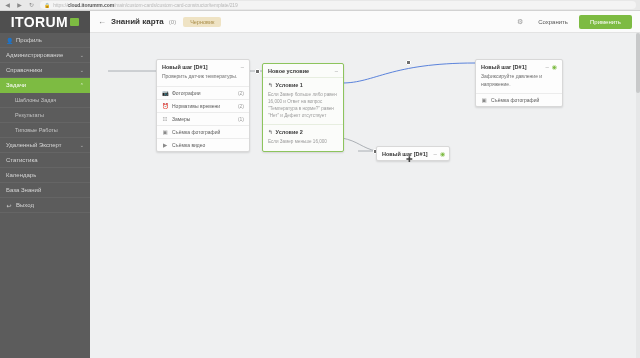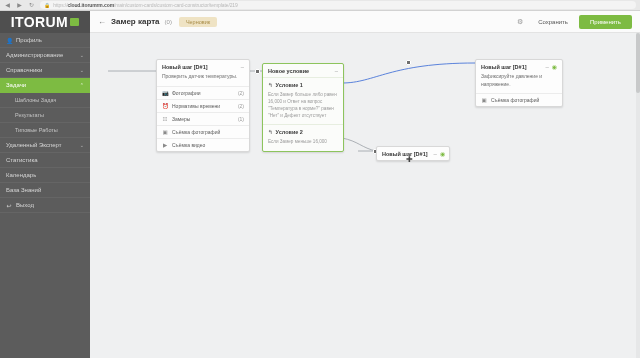--- a/index.html
+++ b/index.html
@@ -208,21 +208,21 @@
       </div>
       <div class="s-item">
         <span class="ico">↩</span>
         <span class="s-label">Выход</span>
       </div>
     </div>
 </div>
 
 <div class="app-header">
   <span class="back-arrow">←</span>
-  <span class="page-title">Замер карта</span>
+  <span class="page-title">Знаний карта</span>
   <span class="title-count">(0)</span>
   <span class="status-badge">Черновик</span>
   <span class="hdr-spacer"></span>
   <span class="hdr-ico">⚙</span>
   <button class="btn-ghost">Сохранить</button>
   <button class="btn-primary">Применить</button>
 </div>
 
 <div class="canvas">
   <div class="canvas-inner">

